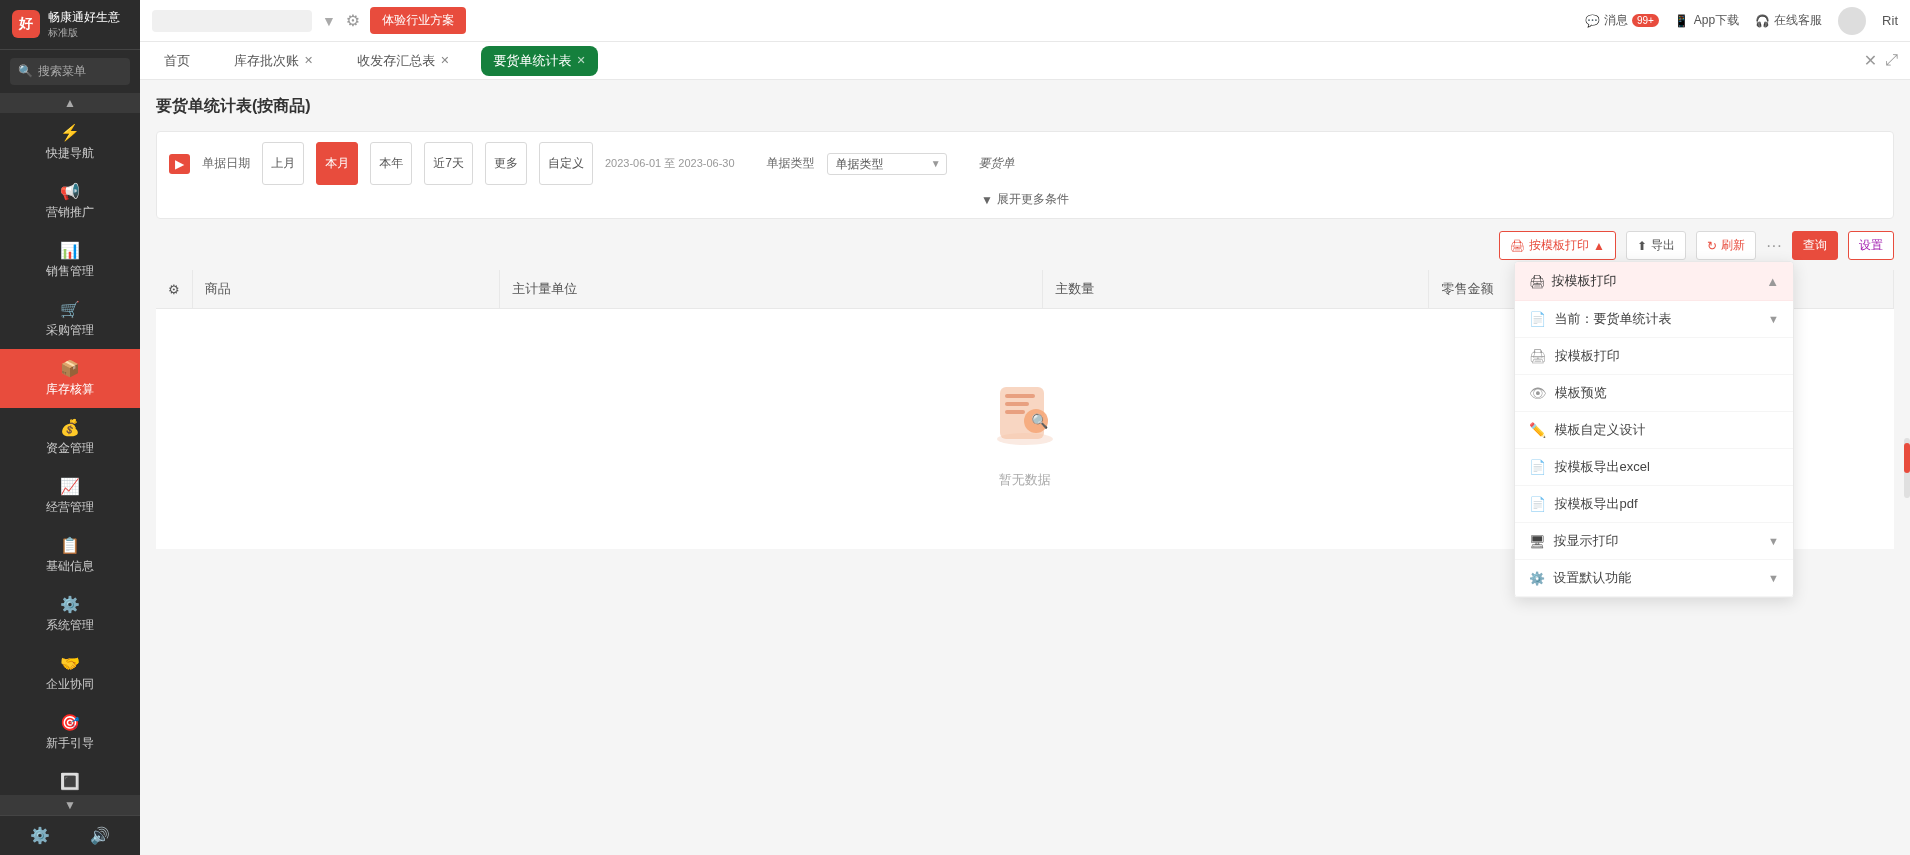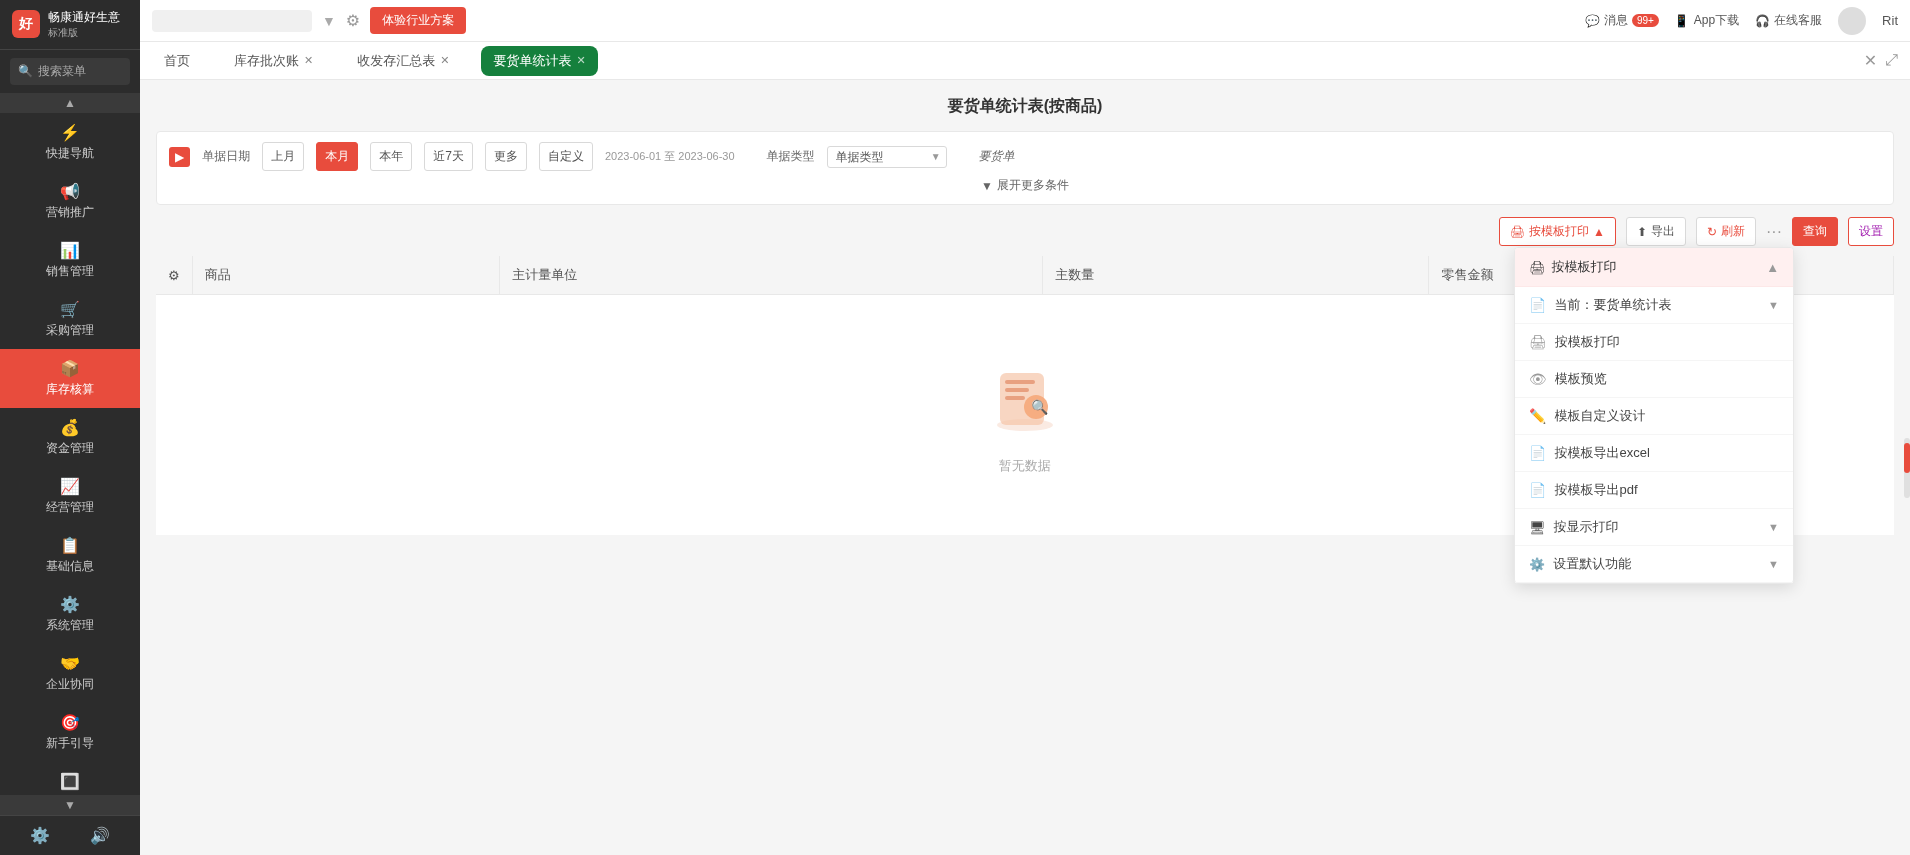--- a/index.html
+++ b/index.html
@@ -171,21 +171,20 @@
       overflow: auto;
       padding: 16px;
       position: relative;
     }
 
     .page-title {
       font-size: 16px;
       font-weight: bold;
       color: #333;
       margin-bottom: 14px;
-      text-align: center;
     }
 
     
     .filter-bar {
       background: #fff;
       border: 1px solid #e8e8e8;
       border-radius: 4px;
       padding: 10px 12px;
       margin-bottom: 12px;
     }
@@ -200,21 +199,21 @@
       justify-content: center;
       gap: 4px;
       color: #666;
       font-size: 12px;
       cursor: pointer;
       margin-top: 6px;
       width: 100%;
     }
     .filter-label { color: #666; font-size: 12px; white-space: nowrap; }
     .date-btn {
-      padding: 5px 8px;
+      padding: 12px 8px;
       border: 1px solid #d9d9d9;
       border-radius: 3px;
       font-size: 12px;
       cursor: pointer;
       background: #fff;
       color: #555;
     }
     .date-btn.active {
       background: #e84c3d;
       color: white;

